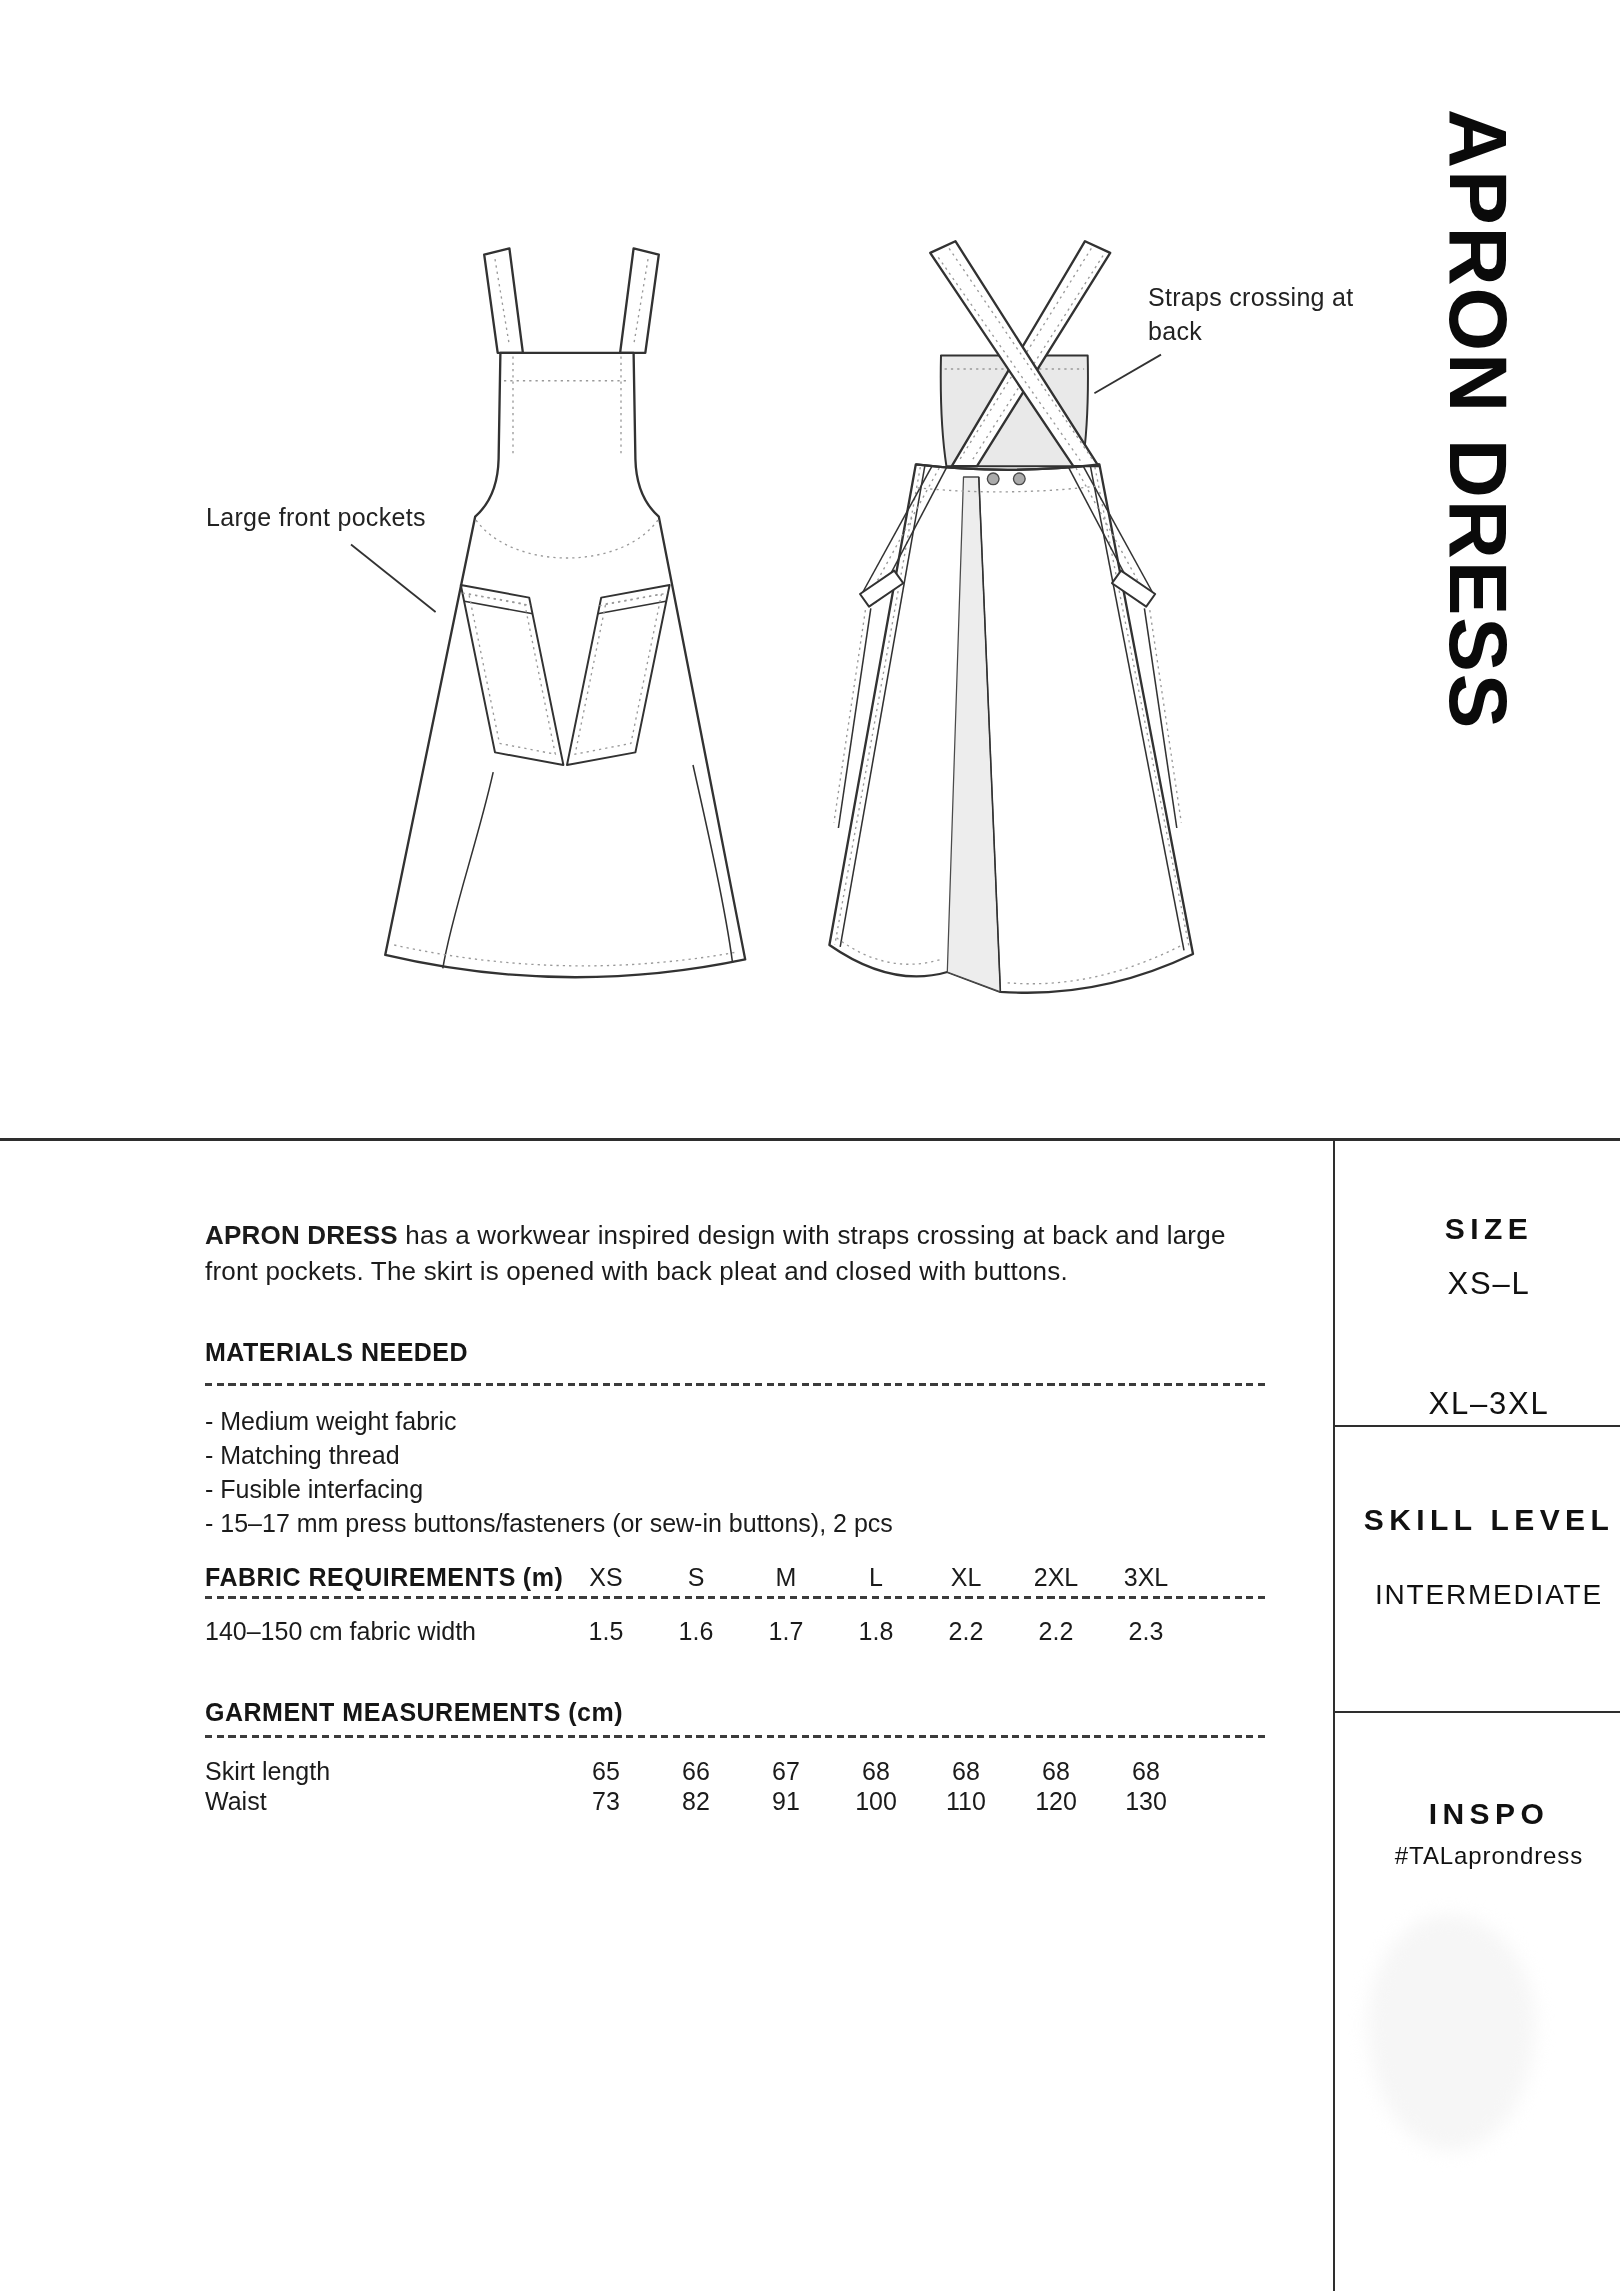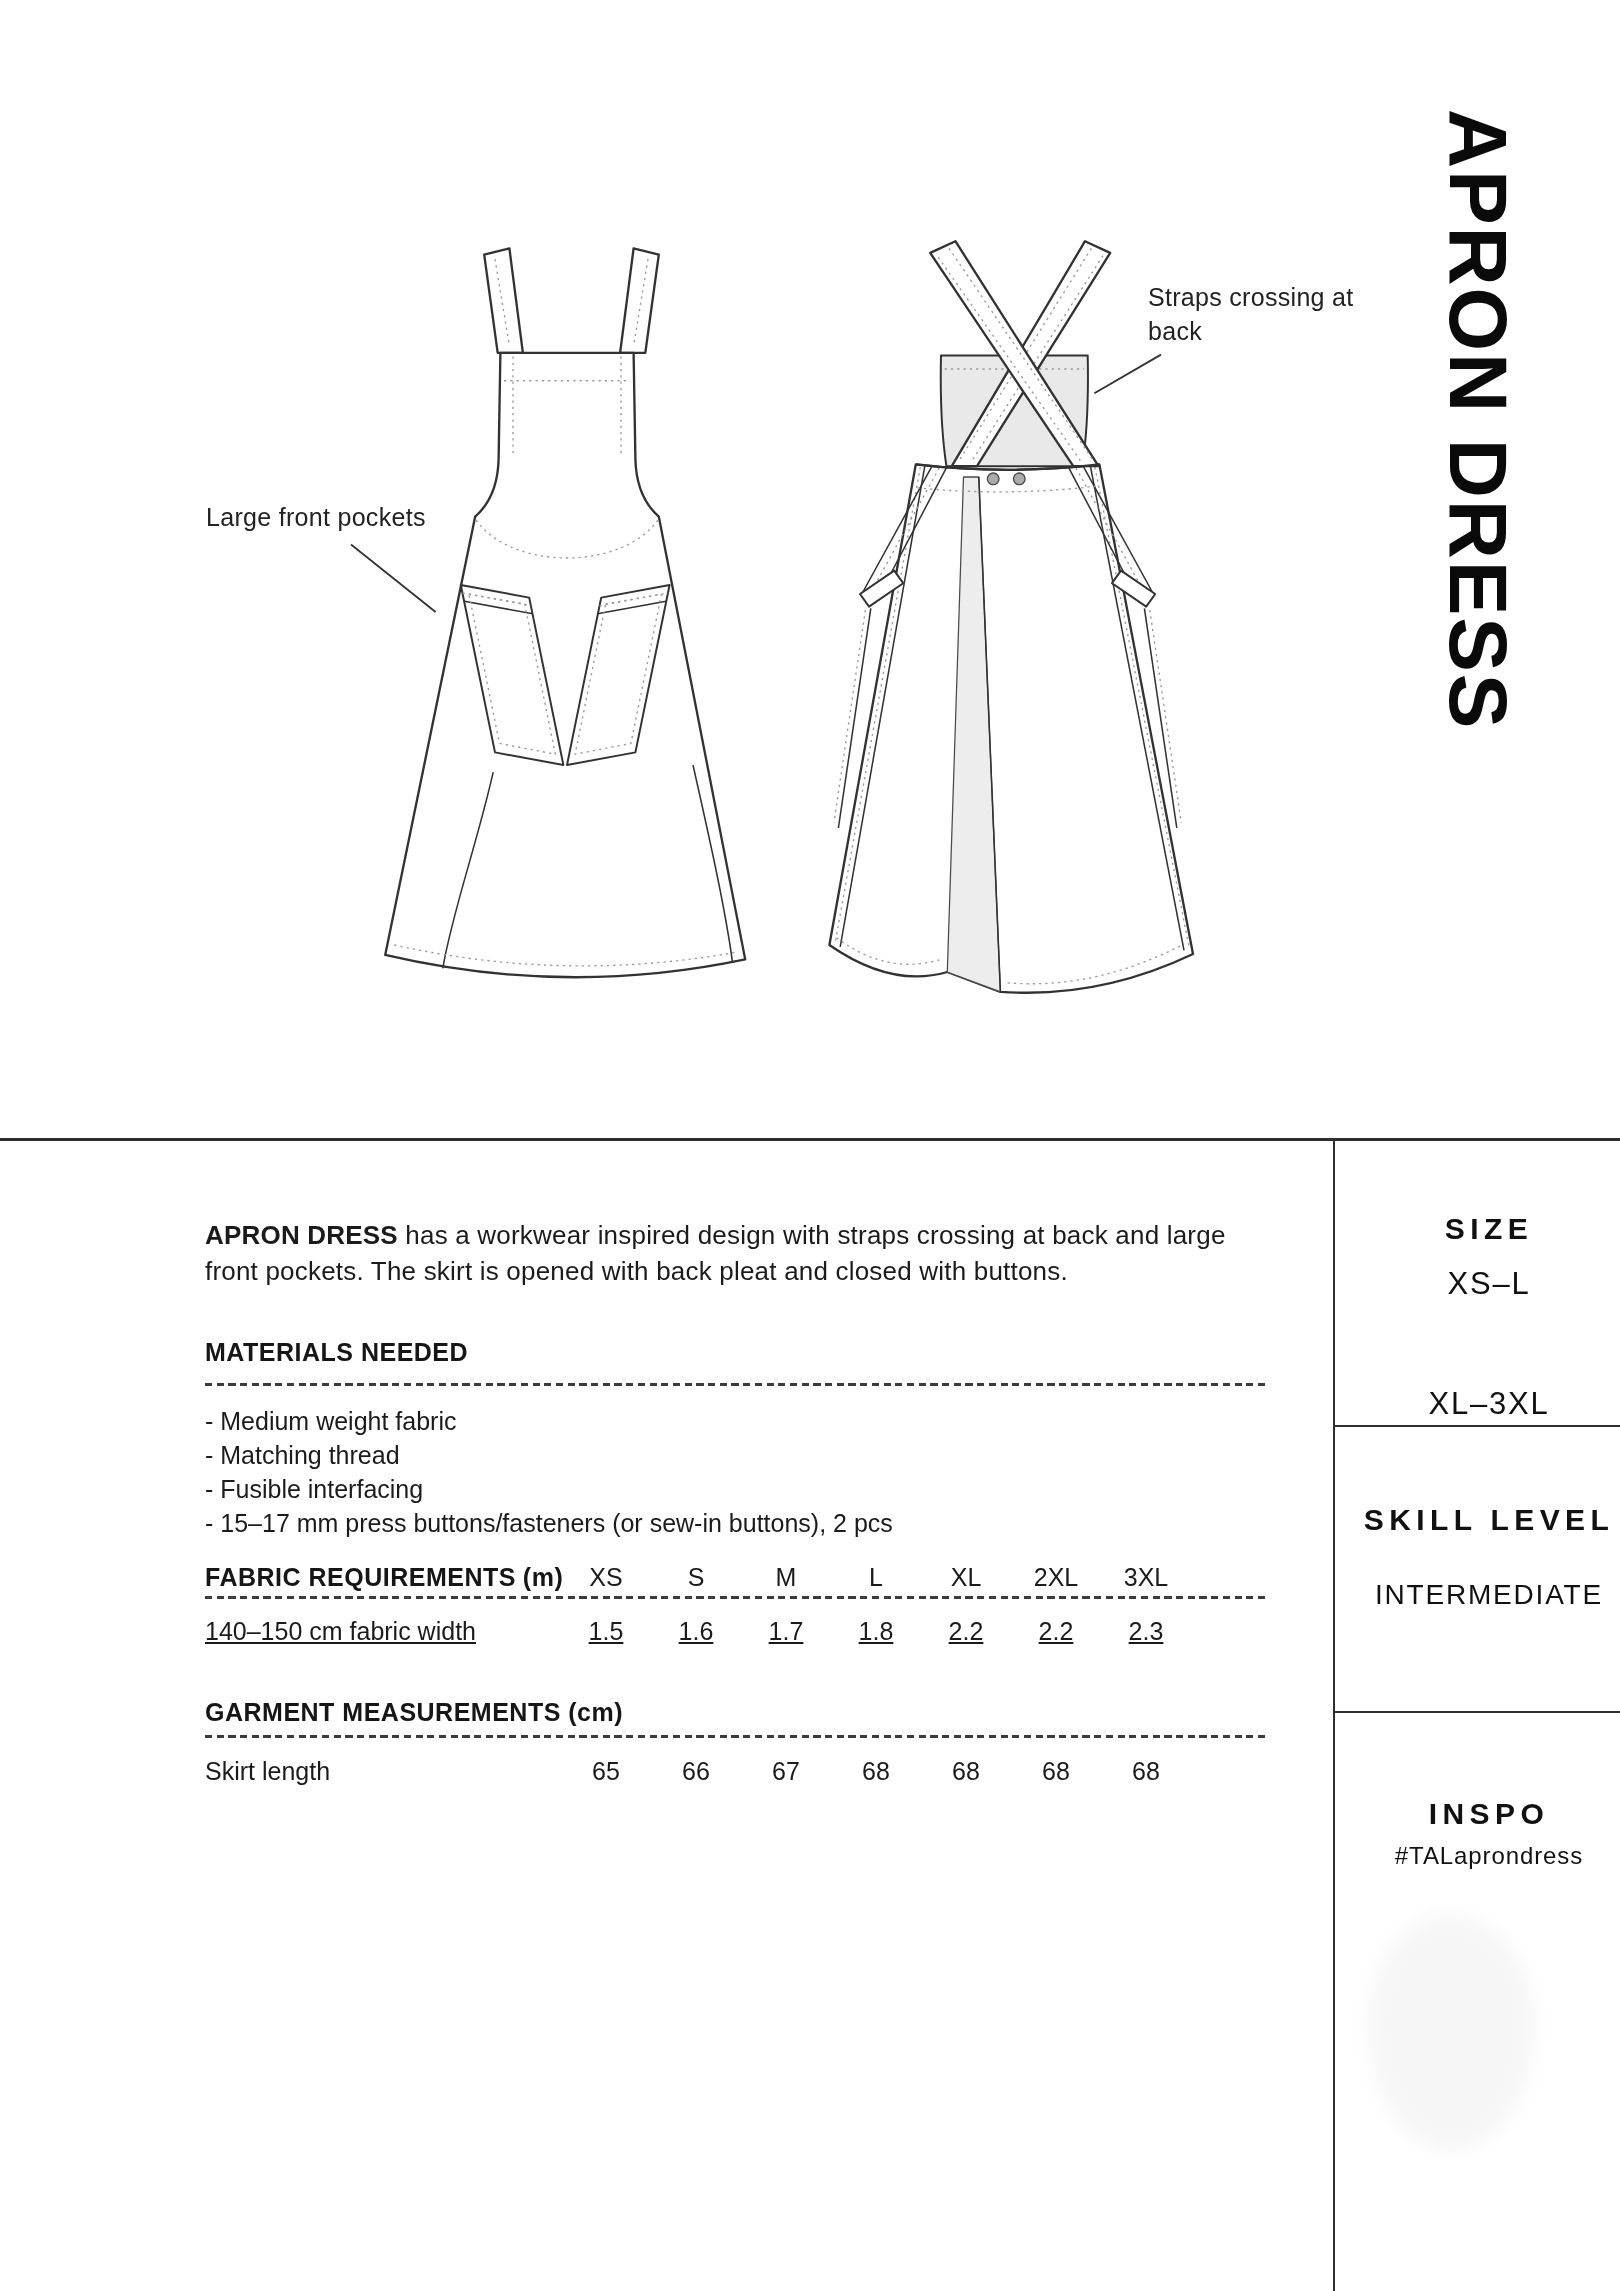--- a/index.html
+++ b/index.html
@@ -160,21 +160,21 @@
     <span class="lab"><span class="sec-head">FABRIC REQUIREMENTS</span>&nbsp;<span class="sec-head">(m)</span></span>
     <span class="val">XS</span>
     <span class="val">S</span>
     <span class="val">M</span>
     <span class="val">L</span>
     <span class="val">XL</span>
     <span class="val">2XL</span>
     <span class="val">3XL</span>
   </div>
   <div class="abs dashrule" style="top:1596px;"></div>
-  <div class="abs trow" style="top:1617px;text-decoration:underline;">
+  <div class="abs trow" style="top:1617px;">
     <span class="lab">140–150 cm fabric width</span>
     <span class="val">1.5</span>
     <span class="val">1.6</span>
     <span class="val">1.7</span>
     <span class="val">1.8</span>
     <span class="val">2.2</span>
     <span class="val">2.2</span>
     <span class="val">2.3</span>
   </div>
 
@@ -184,20 +184,30 @@
   <div class="abs trow" style="top:1757px;">
     <span class="lab">Skirt length</span>
     <span class="val">65</span>
     <span class="val">66</span>
     <span class="val">67</span>
     <span class="val">68</span>
     <span class="val">68</span>
     <span class="val">68</span>
     <span class="val">68</span>
   </div>
+  <div class="abs trow" style="top:1787px;">
+    <span class="lab">Waist</span>
+    <span class="val">73</span>
+    <span class="val">82</span>
+    <span class="val">91</span>
+    <span class="val">100</span>
+    <span class="val">110</span>
+    <span class="val">120</span>
+    <span class="val">130</span>
+  </div>
 
   <div class="abs side-block side-head" style="top:1212px;">SIZE</div>
   <div class="abs side-block side-val" style="top:1262px;">XS–L</div>
   <div class="abs side-block side-val" style="top:1382px;">XL–3XL</div>
 
   <div class="abs side-div" style="top:1425px;"></div>
 
   <div class="abs side-block side-head" style="top:1503px;">SKILL LEVEL</div>
   <div class="abs side-block side-val-mid" style="top:1563px;margin-top:16px;">INTERMEDIATE</div>
 

